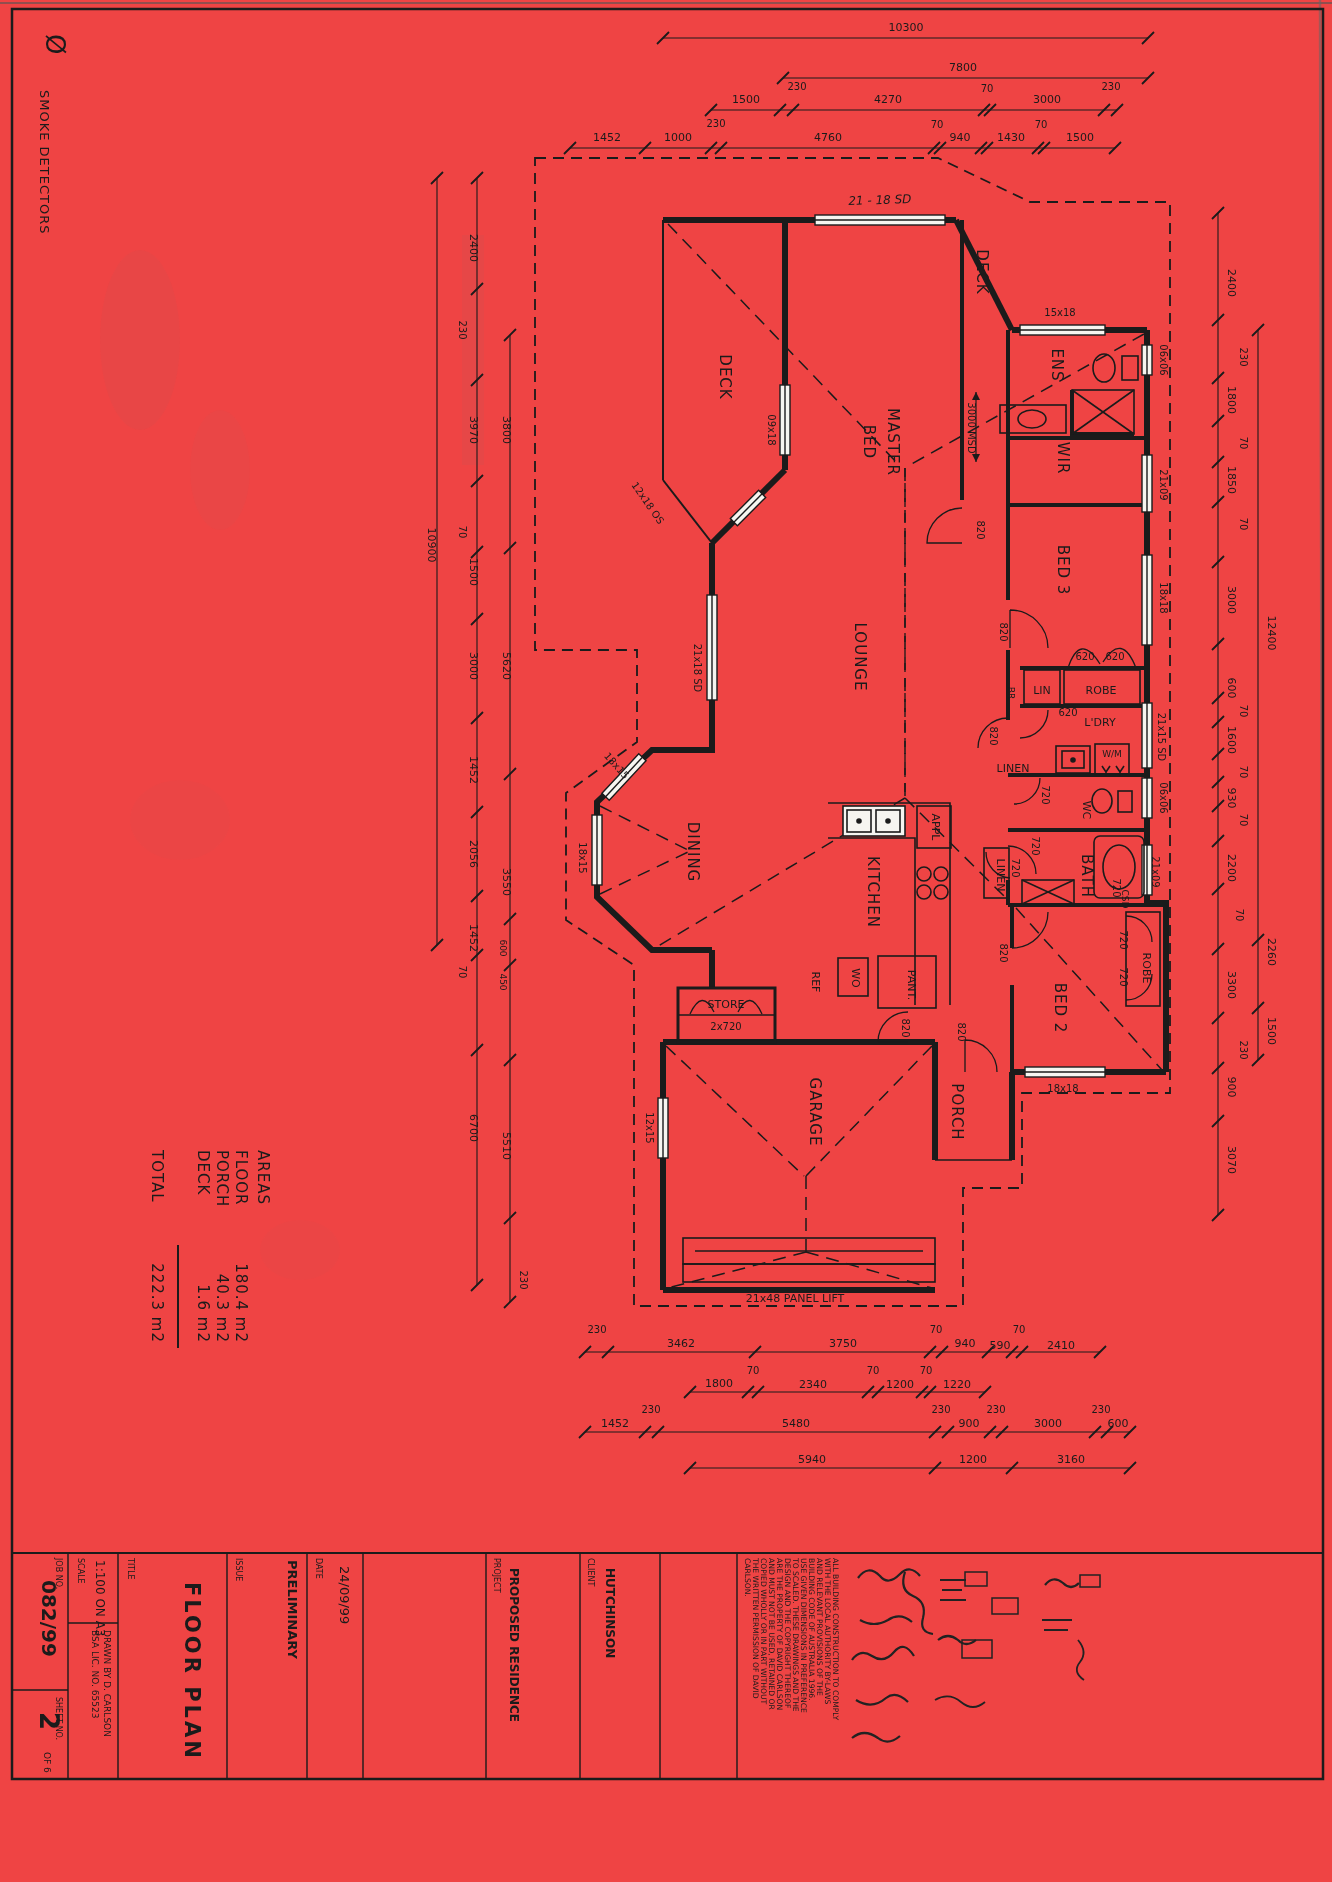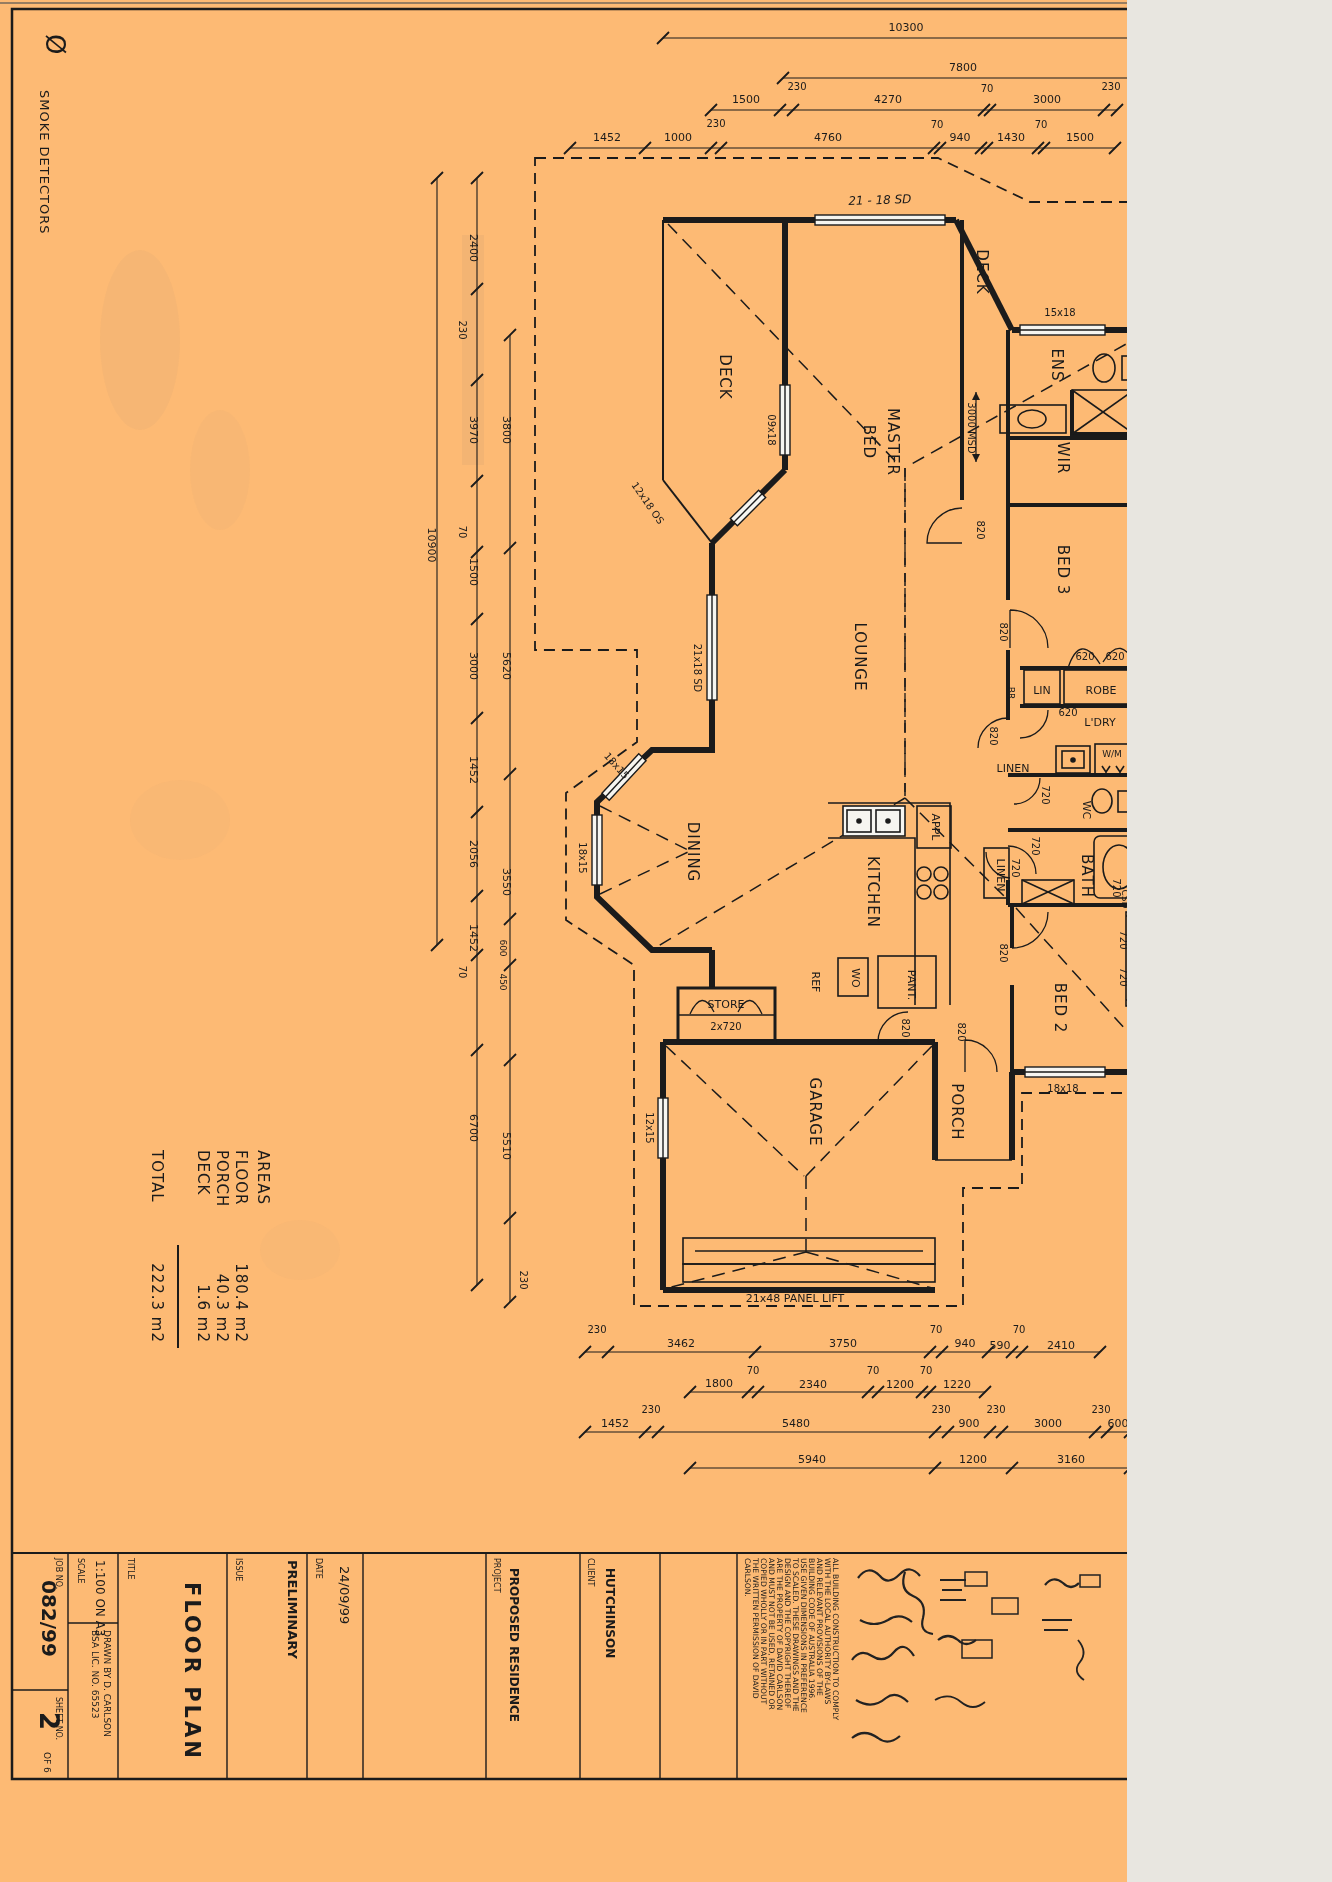--- a/index.html
+++ b/index.html
@@ -1,16 +1,16 @@
 <!DOCTYPE html>
 <html><head>
 <meta charset="utf-8">
 <style>
   html,body{margin:0;padding:0;background:#e8e6e0;}
-  .sheet{position:relative;width:1127px;height:1882px;background:#fdba74;overflow:hidden;
+  .sheet{position:relative;width:1332px;height:1882px;background:#ef4444;overflow:hidden;
          font-family:"DejaVu Sans",sans-serif;}
   svg{position:absolute;left:0;top:0;}
   text{fill:#1b1b1b;}
   .dim{font-size:11px;}
   .dimS{font-size:10px;}
   .room{font-size:15px;letter-spacing:1px;}
   .roomS{font-size:11px;}
   .tiny{font-size:9px;}
   .lbl{font-size:8px;}
   .big{font-size:20px;font-weight:bold;}

